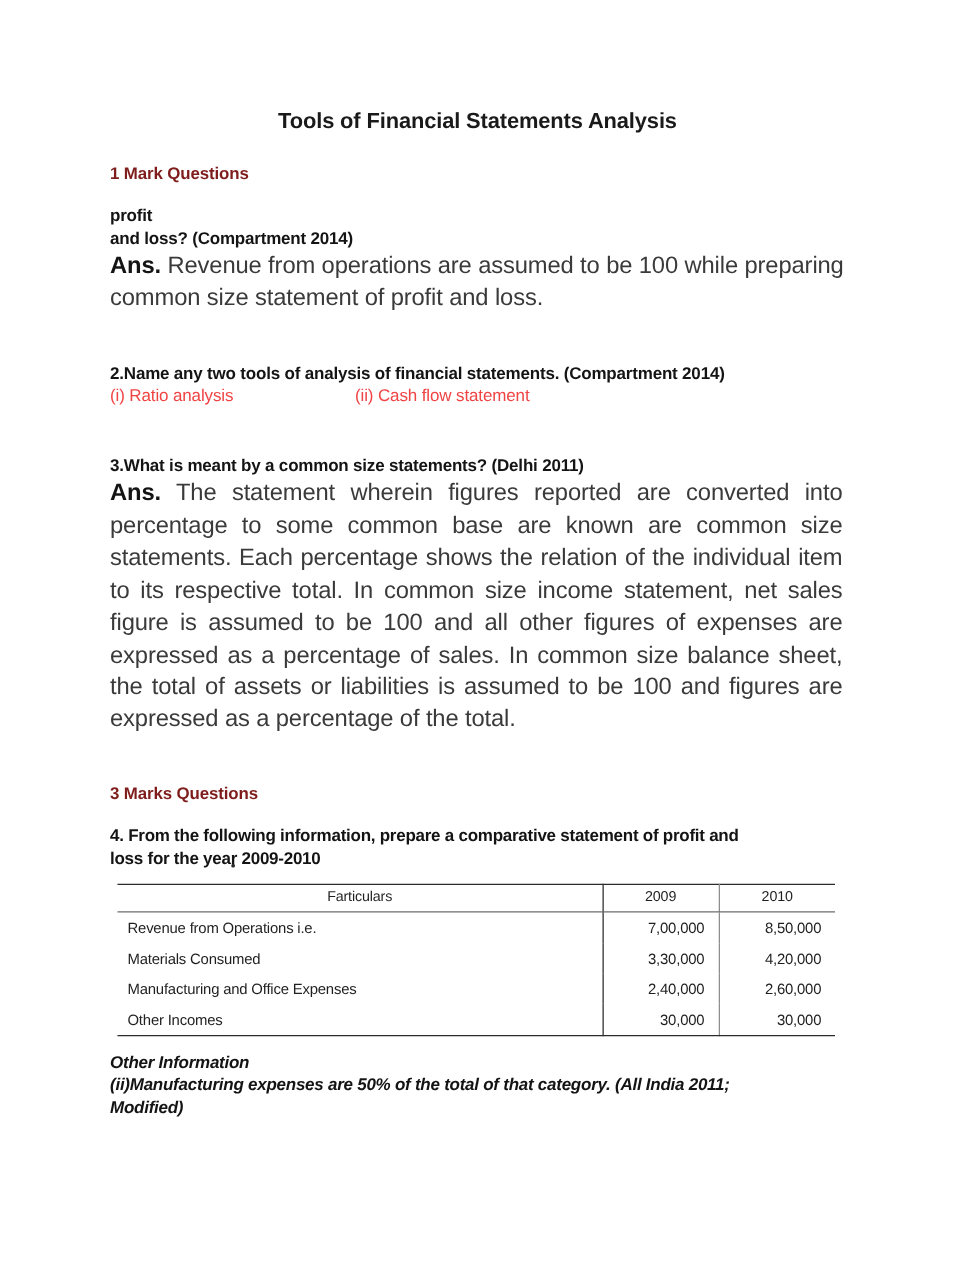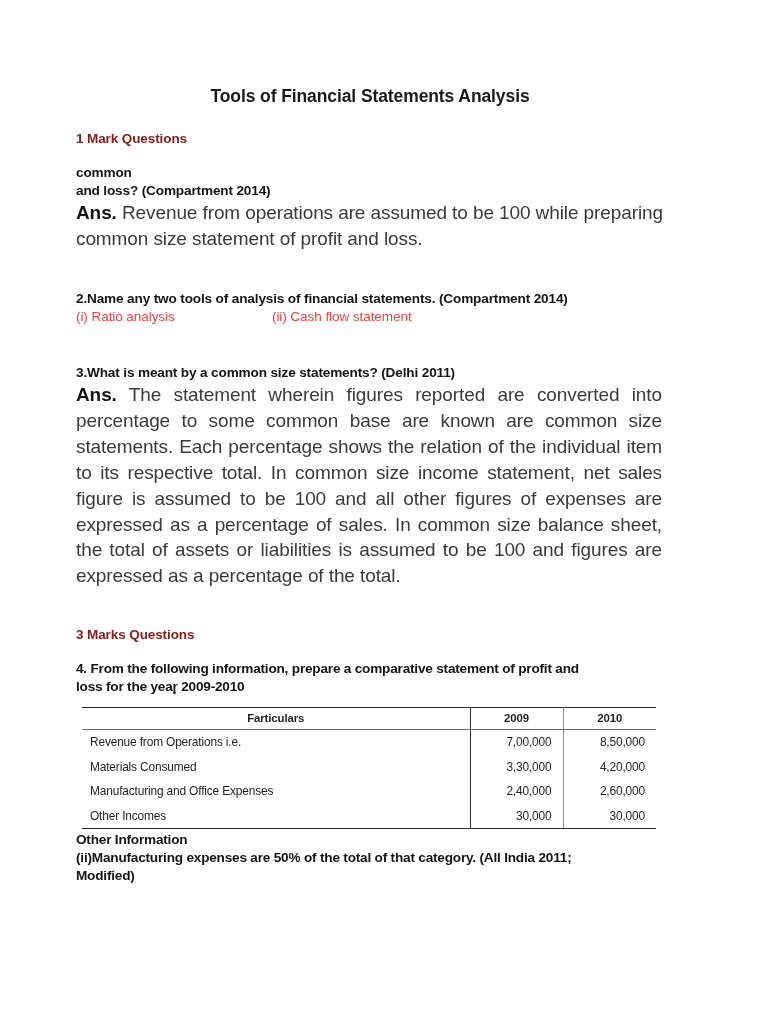--- a/index.html
+++ b/index.html
@@ -19,21 +19,21 @@
   .page {
     position: absolute;
     left: 0;
     top: 0;
     width: 768px;
     height: 1024px;
     background: #ffffff;
   }
   .content {
     position: absolute;
-    left: 76px;
+    left: 88px;
     top: 86px;
     width: 588px;
   }
 
   
   .doc-title {
     font-size: 17.5px;
     font-weight: bold;
     text-align: center;
     letter-spacing: -0.1px;
@@ -121,21 +121,21 @@
     position: relative;
   }
   table.fin-table {
     border-collapse: collapse;
     width: 574px;
     table-layout: fixed;
     font-family: "Liberation Sans", sans-serif;
   }
   table.fin-table thead th {
     font-size: 11.4px;
-    font-weight: bold;
+    font-weight: normal;
     color: #1f1f1f;
     padding: 4px 0 5px 0;
     border-top: 1.6px solid #2b2b2b;
     border-bottom: 1.1px solid #6d6d6d;
     letter-spacing: -0.1px;
     margin-top: 36px;
   }
   table.fin-table thead th.col-particulars {
     text-align: center;
     border-right: 1.6px solid #2b2b2b;
@@ -166,21 +166,22 @@
     border-right: 1px solid #8d8d8d;
   }
   table.fin-table tbody tr:last-child td {
     border-bottom: 1.6px solid #2b2b2b;
   }
   .col-w-particulars { width: 388px; }
   .col-w-year { width: 93px; }
 
   
   .other-info {
-    margin-top: 2px;
+    margin-top: 12px;
+    font-style: italic;
   }
   .oi-line {
     font-size: 13.6px;
     font-weight: bold;
     color: #141414;
     line-height: 1.33;
     letter-spacing: -0.2px;
     margin: 0;
   }
 </style>
@@ -188,21 +189,21 @@
 <body>
 
 <div class="page">
   <div class="content">
 
     <h1 class="doc-title">Tools of Financial Statements Analysis</h1>
 
     <div class="section-heading">1 Mark Questions</div>
 
     <div class="qa-block">
-      <p class="q-text">common</p>
+      <p class="q-text">profit</p>
       <p class="q-text">and loss? (Compartment 2014)</p>
       <p class="a-text"><span class="lead">Ans.</span><span> Revenue from operations are assumed to be 100 while preparing common size statement of profit and loss.</span></p>
     </div>
 
     <div class="gap-lg"></div>
 
     <div class="qa-block">
       <p class="q-text">2.Name any two tools of analysis of financial statements. (Compartment 2014)</p>
       <p class="two-col-line">
         <span class="ca">(i) Ratio analysis</span>

